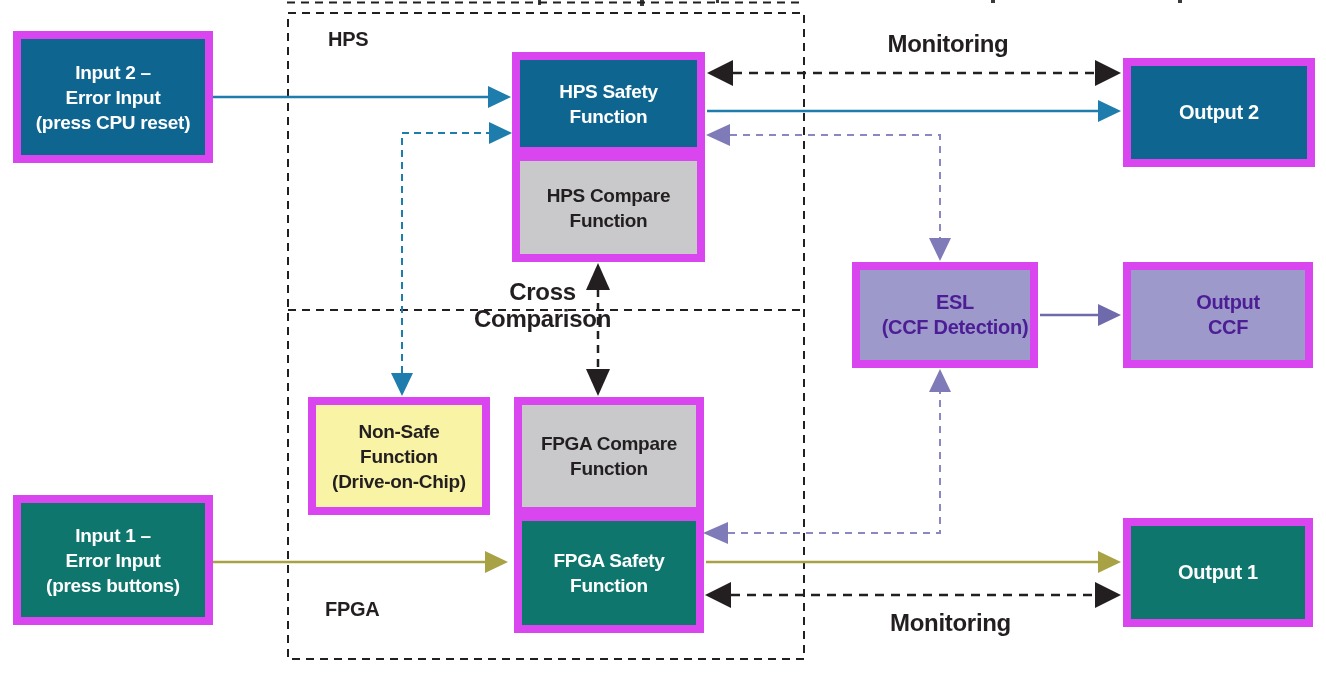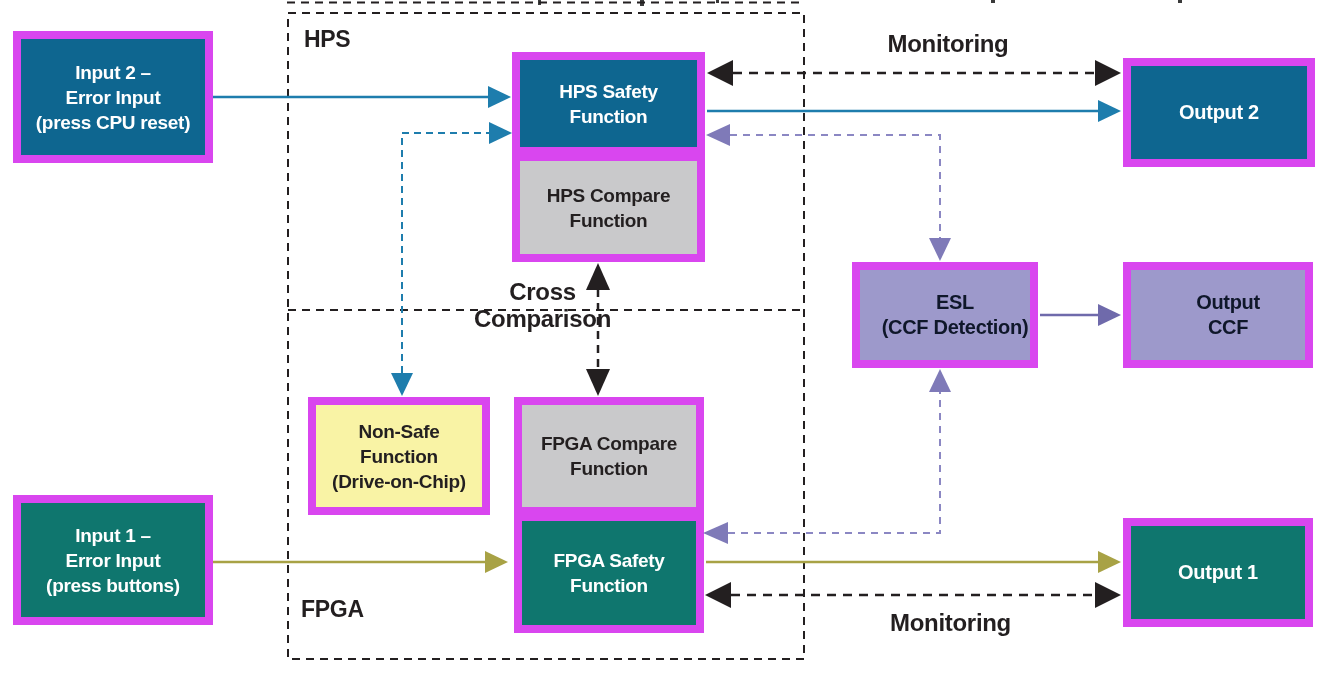--- a/index.html
+++ b/index.html
@@ -9,25 +9,25 @@
   }
   .box{
     position:absolute;box-sizing:border-box;border:8px solid #d946ef;
     display:flex;flex-direction:column;justify-content:center;align-items:center;
     text-align:center;font-weight:700;font-size:19px;line-height:25px;z-index:2;
   }
   .teal{background:#0e6690;color:#ffffff;}
   .olive{background:#0f766e;color:#ffffff;}
   .gray{background:#c9c9cb;color:#231f20;}
   .yellow{background:#f9f3a5;color:#231f20;}
-  .purple{background:#9d99cb;color:#0f172a;padding-left:20px;}
+  .purple{background:#9d99cb;color:#4c1d95;padding-left:20px;}
   .lbl{
     position:absolute;z-index:4;font-weight:700;color:#231f20;text-align:center;
   }
-  .region-lbl{font-size:23px;line-height:24px;text-align:center;}
+  .region-lbl{font-size:20px;line-height:24px;text-align:center;margin-left:24px;}
   .flow-lbl{font-size:24px;line-height:26px;}
   svg.overlay{position:absolute;left:0;top:0;z-index:3;pointer-events:none;}
   .frag{position:absolute;background:#3a3a3a;z-index:1;}
 </style>
 </head>
 <body>
 
 <div id="stage">
 
   <div class="frag" style="left:538px;top:0;width:3px;height:5px;"></div>

